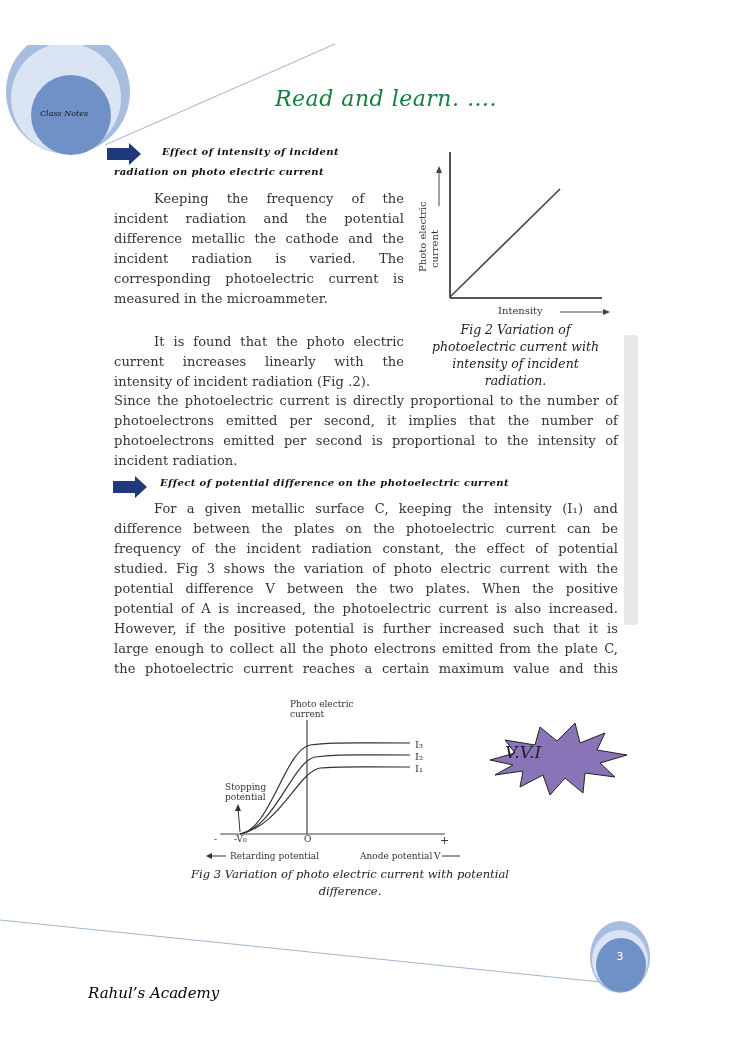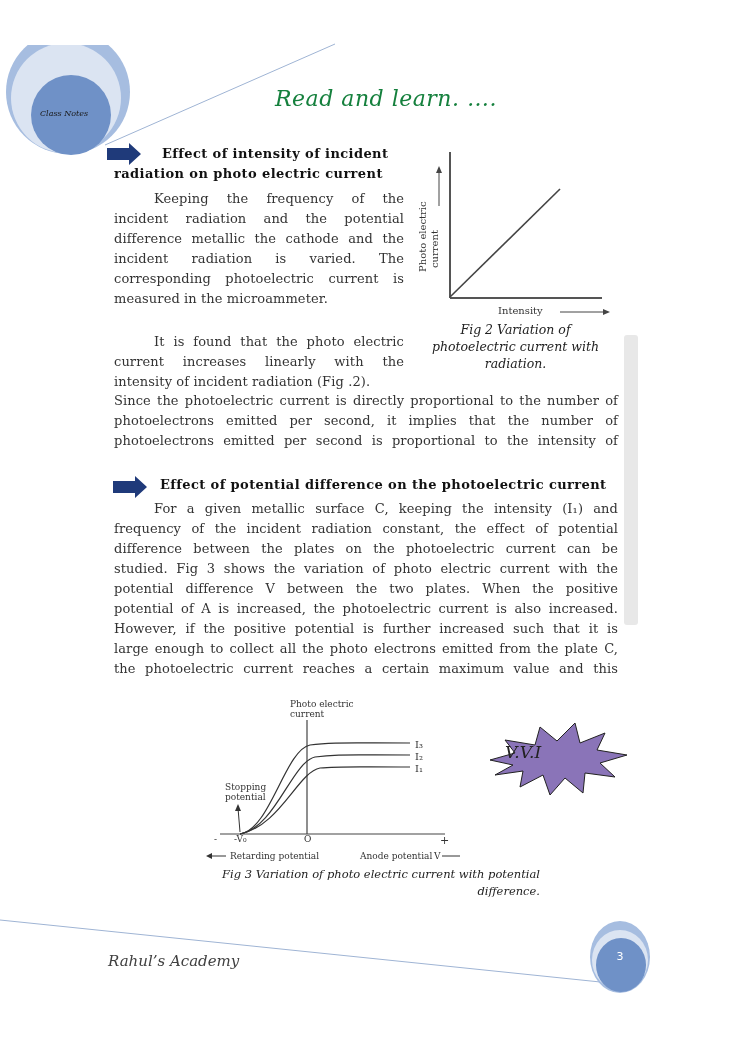--- a/index.html
+++ b/index.html
@@ -10,41 +10,41 @@
   .abs { position: absolute; }
   .header-title {
     left: 275px; top: 86px; font-family: "DejaVu Serif", serif; font-style: italic;
     font-size: 22px; color: #15803d; letter-spacing: 0.5px;
   }
   .class-notes-label {
     left: 40px; top: 109px; width: 62px; 
     font-family: "DejaVu Serif", serif; font-style: italic; font-size: 8px; color: #1a1a1a;
   }
   .heading {
-    font-family: "DejaVu Serif", serif; font-weight: bold;
-    font-size: 13px; color: #111; letter-spacing: 0.4px;
+    font-family: "DejaVu Serif", serif; font-style: italic; font-weight: bold;
+    font-size: 10px; color: #111; letter-spacing: 0.4px;
   }
   .para {
     font-family: "DejaVu Serif", serif; font-size: 13px; line-height: 20px;
     color: #333; text-align: justify; letter-spacing: 0.1px;
   }
   .para .line { display: block; text-align: justify; text-align-last: justify; white-space: nowrap; height: 20px; }
   .para .line.last { text-align-last: left; }
   .caption {
     font-family: "DejaVu Serif", serif; font-style: italic; font-size: 12.5px;
     line-height: 17px; color: #222; text-align: center;
   }
   .arrow-icon { width: 34px; height: 22px; }
   .fig-text { font-family: "DejaVu Serif", serif; font-size: 9px; fill: #333; }
   .scroll-track {
     left: 624px; top: 335px; width: 14px; height: 290px; background: #e8e8e8; border-radius: 3px;
   }
   .footer-brand {
-    left: 88px; top: 952px; font-family: "DejaVu Serif", serif; font-style: italic;
-    font-size: 15px; color: #404040; margin-left: 20px;
+    left: 88px; top: 984px; font-family: "DejaVu Serif", serif; font-style: italic;
+    font-size: 15px; color: #000000;
   }
   .page-num {
     left: 598px; top: 935px; width: 44px; height: 44px; text-align: center; line-height: 44px;
     font-family: "DejaVu Sans", sans-serif; font-size: 11px; color: #fff;
   }
   .vvi-label {
     left: 505px; top: 742px; width: 100px; text-align: left;
     font-family: "DejaVu Serif", serif; font-style: italic; font-size: 17px; color: #222;
   }
 </style>
@@ -82,49 +82,51 @@
 <div class="abs para" style="left:114px;top:332px;width:290px">
   <span class="line" style="padding-left:40px">It is found that the photo electric</span>
   <span class="line">current increases linearly with the</span>
   <span class="line last">intensity of incident radiation (Fig .2).</span>
 </div>
 
 <div class="abs para" style="left:114px;top:391px;width:504px">
   <span class="line">Since the photoelectric current is directly proportional to the number of</span>
   <span class="line">photoelectrons emitted per second, it implies that the number of</span>
   <span class="line">photoelectrons emitted per second is proportional to the intensity of</span>
+  <span class="line last">incident radiation.</span>
 </div>
 
 <svg class="abs" style="left:410px;top:140px" width="220" height="190">
   <line x1="40" y1="12" x2="40" y2="158" stroke="#555" stroke-width="2"></line>
   <line x1="40" y1="158" x2="192" y2="158" stroke="#555" stroke-width="2"></line>
   <line x1="40" y1="157" x2="150" y2="49" stroke="#444" stroke-width="1.6"></line>
   <line x1="29" y1="66" x2="29" y2="30" stroke="#444" stroke-width="1"></line>
   <polygon points="29,26 26,33 32,33" fill="#444"></polygon>
   <text class="fig-text" transform="translate(16,132) rotate(-90)" style="font-size:10px"><tspan>Photo electric</tspan></text>
   <text class="fig-text" transform="translate(28,128) rotate(-90)" style="font-size:10px"><tspan>current</tspan></text>
   <text class="fig-text" x="88" y="174" style="font-size:10px">Intensity</text>
   <line x1="150" y1="172" x2="196" y2="172" stroke="#444" stroke-width="1"></line>
   <polygon points="200,172 193,169 193,175" fill="#444"></polygon>
 </svg>
 <div class="abs caption" style="left:418px;top:321px;width:195px">
   <div>Fig 2 Variation of</div>
   <div>photoelectric current with</div>
+  <div>intensity of incident</div>
   <div>radiation.</div>
 </div>
 
 <svg class="abs arrow-icon" style="left:113px;top:476px" viewBox="0 0 34 22">
   <polygon points="0,5 22,5 22,0 34,11 22,22 22,17 0,17" fill="#1f3a7a"></polygon>
 </svg>
 <div class="abs heading" style="left:160px;top:477px">Effect of potential difference on the photoelectric current</div>
 
 <div class="abs para" style="left:114px;top:499px;width:504px">
   <span class="line" style="padding-left:40px">For a given metallic surface C, keeping the intensity (I₁) and</span>
+  <span class="line">difference between the plates on the photoelectric current can be</span>
   <span class="line">frequency of the incident radiation constant, the effect of potential</span>
-  <span class="line">difference between the plates on the photoelectric current can be</span>
   <span class="line">studied. Fig 3 shows the variation of photo electric current with the</span>
   <span class="line">potential difference V between the two plates. When the positive</span>
   <span class="line">potential of A is increased, the photoelectric current is also increased.</span>
   <span class="line">However, if the positive potential is further increased such that it is</span>
   <span class="line">large enough to collect all the photo electrons emitted from the plate C,</span>
   <span class="line">the photoelectric current reaches a certain maximum value and this</span>
 </div>
 
 <svg class="abs" style="left:200px;top:690px" width="260" height="180">
   <text class="fig-text" x="90" y="17">Photo electric</text>
@@ -145,21 +147,21 @@
   <text class="fig-text" x="34" y="152">-V₀</text>
   <text class="fig-text" x="104" y="152">O</text>
   <text class="fig-text" x="240" y="154" style="font-size:11px">+</text>
   <line x1="10" y1="166" x2="26" y2="166" stroke="#333" stroke-width="1"></line>
   <polygon points="6,166 12,163 12,169" fill="#333"></polygon>
   <text class="fig-text" x="30" y="169">Retarding potential</text>
   <text class="fig-text" x="160" y="169">Anode potential</text>
   <text class="fig-text" x="234" y="169">V</text>
   <line x1="242" y1="166" x2="262" y2="166" stroke="#333" stroke-width="1"></line>
 </svg>
-<div class="abs caption" style="left:160px;top:866px;width:380px;font-size:11.5px;text-align:right">Fig 3 Variation of photo electric current with potential difference.</div>
+<div class="abs caption" style="left:160px;top:866px;width:380px;font-size:11.5px;text-align:center">Fig 3 Variation of photo electric current with potential difference.</div>
 
 <svg class="abs" style="left:485px;top:715px" width="150" height="85">
   <polygon points="5,45 30,38 20,25 50,30 55,12 72,26 90,8 95,28 120,18 112,35 142,40 115,48 130,62 100,58 98,78 80,63 65,80 58,60 35,72 38,56 10,60 28,50" fill="#8a74b8" stroke="#222" stroke-width="1"></polygon>
 </svg>
 <div class="abs vvi-label">V.V.I</div>
 
 <svg class="abs" style="left:0;top:900px" width="743" height="100">
   <line x1="0" y1="20" x2="610" y2="83" stroke="#9fb4d4" stroke-width="1"></line>
   <ellipse cx="620" cy="57" rx="30" ry="36" fill="#a6bde0"></ellipse>
   <ellipse cx="620" cy="60" rx="28" ry="30" fill="#dbe4f2"></ellipse>

